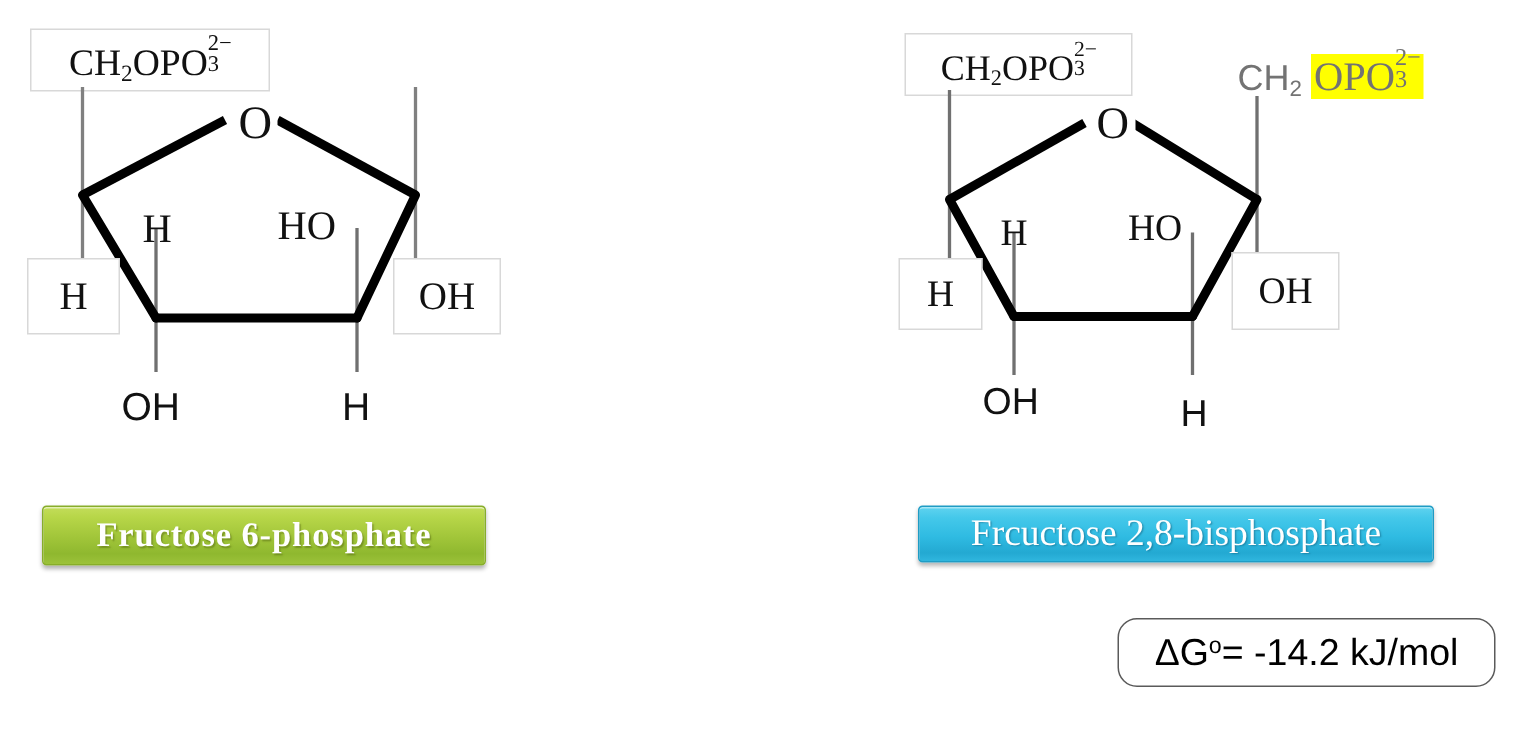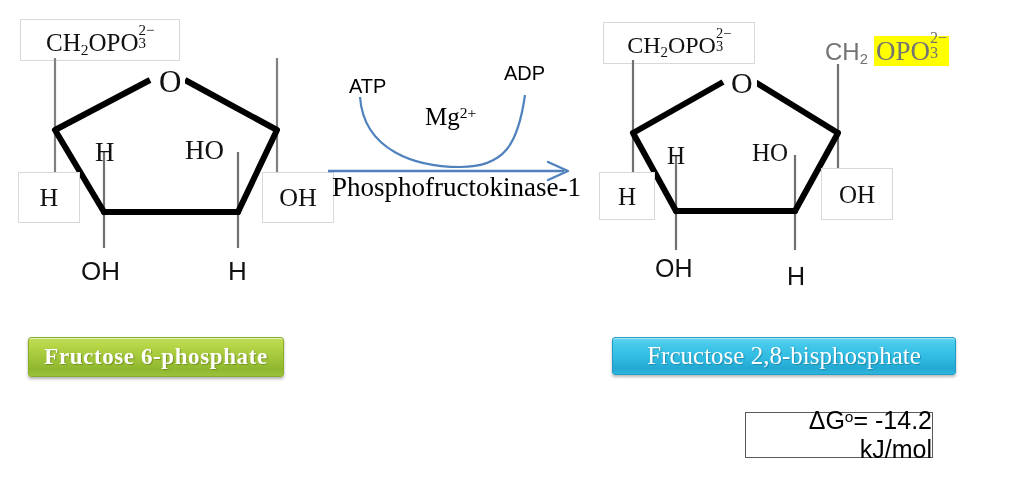--- a/index.html
+++ b/index.html
@@ -152,40 +152,20 @@
 
     <div class="plain-txt serif" style="left:95px; top:139px; font-size:27px;">H</div>
 
     <div class="plain-txt serif" style="left:185px; top:137px; font-size:27px;">HO</div>
 
     <div class="plain-txt sans" style="left:81px; top:258px; font-size:26px;">OH</div>
 
     <div class="plain-txt sans" style="left:228px; top:258px; font-size:26px;">H</div>
   </div>
 
-  <div class="abs" style="left:320px; top:55px; width:280px; height:160px;">
-
-    <svg width="280" height="130" viewBox="0 0 280 130" style="position:absolute; left:0; top:0;">
-
-      <path d="M 40,42 C 44,96 96,112 140,112 C 184,112 198,90 205,40" fill="none" stroke="#4f81bd" stroke-width="2.2"></path>
-
-      <line x1="8" y1="116" x2="244" y2="116" stroke="#4f81bd" stroke-width="2.6"></line>
-      <path d="M 228,107 L 248,116 L 228,125" fill="none" stroke="#4f81bd" stroke-width="2.4" stroke-linecap="round" stroke-linejoin="round"></path>
-    </svg>
-
-    <div class="plain-txt sans" style="left:29px; top:21px; font-size:20px; color:#000;">ATP</div>
-
-    <div class="plain-txt sans" style="left:184px; top:8px; font-size:20px; color:#000;">ADP</div>
-
-    <div class="plain-txt serif" style="left:105px; top:49px; font-size:25px; color:#000;">
-      <span>Mg</span><sup>2+</sup>
-    </div>
-
-    <div class="plain-txt serif" style="left:12px; top:119px; font-size:27px; color:#000;">Phosphofructokinase-1</div>
-  </div>
 
   <div class="abs" style="left:585px; top:0px; width:420px; height:300px;">
 
     <div class="boxed serif abs" style="left:18px; top:22px; width:152px; height:42px; font-size:24px;">
       <span>CH<sub>2</sub>OPO<span class="stackchg"><i class="top">2−</i><i class="bot">3</i></span></span>
     </div>
 
     <div class="plain-txt sans" style="left:240px; top:33px; font-size:24px; color:#737373;">
       <span>CH<sub>2</sub></span><span style="display:inline-block;width:6px;"></span><span class="hl serif" style="font-size:27px; padding:0 2px;">OPO<span class="stackchg"><i class="top">2−</i><i class="bot">3</i></span></span>
     </div>
@@ -214,27 +194,27 @@
 
     <div class="plain-txt serif" style="left:82px; top:143px; font-size:25px;">H</div>
 
     <div class="plain-txt serif" style="left:167px; top:140px; font-size:25px;">HO</div>
 
     <div class="plain-txt sans" style="left:70px; top:256px; font-size:25px;">OH</div>
 
     <div class="plain-txt sans" style="left:202px; top:264px; font-size:25px;">H</div>
   </div>
 
-  <div class="pill pill-green" style="left:28px; top:337px; width:256px; height:40px; font-size:23px;">
+  <div class="pill pill-green" style="left:28px; top:337px; width:296px; height:40px; font-size:23px;">
     <span>Fructose 6-phosphate</span>
   </div>
 
   <div class="pill pill-blue" style="left:612px; top:337px; width:344px; height:38px; font-size:25px;">
     <span>Frcuctose 2,8-bisphosphate</span>
   </div>
 
-  <div class="dgbox" style="left:745px; top:412px; width:188px; height:46px; font-size:25px;">
+  <div class="dgbox" style="left:745px; top:412px; width:252px; height:46px; font-size:25px;border-radius:13px;">
     <span>
       <span>ΔG</span><sup>o</sup><span>= -14.2 kJ/mol</span>
     </span>
   </div>
 
 </div>
 
 </body></html>

